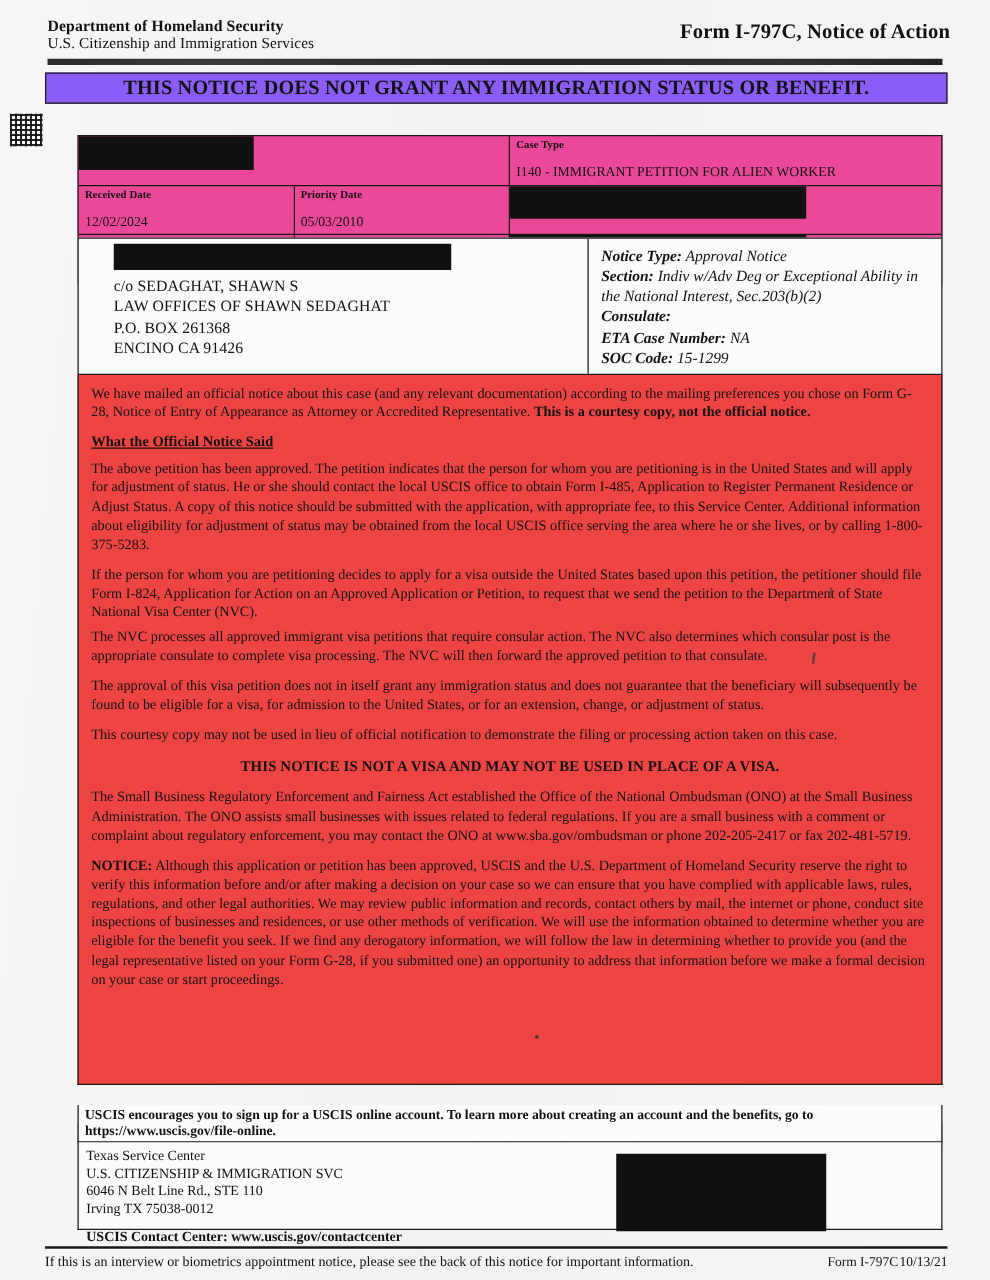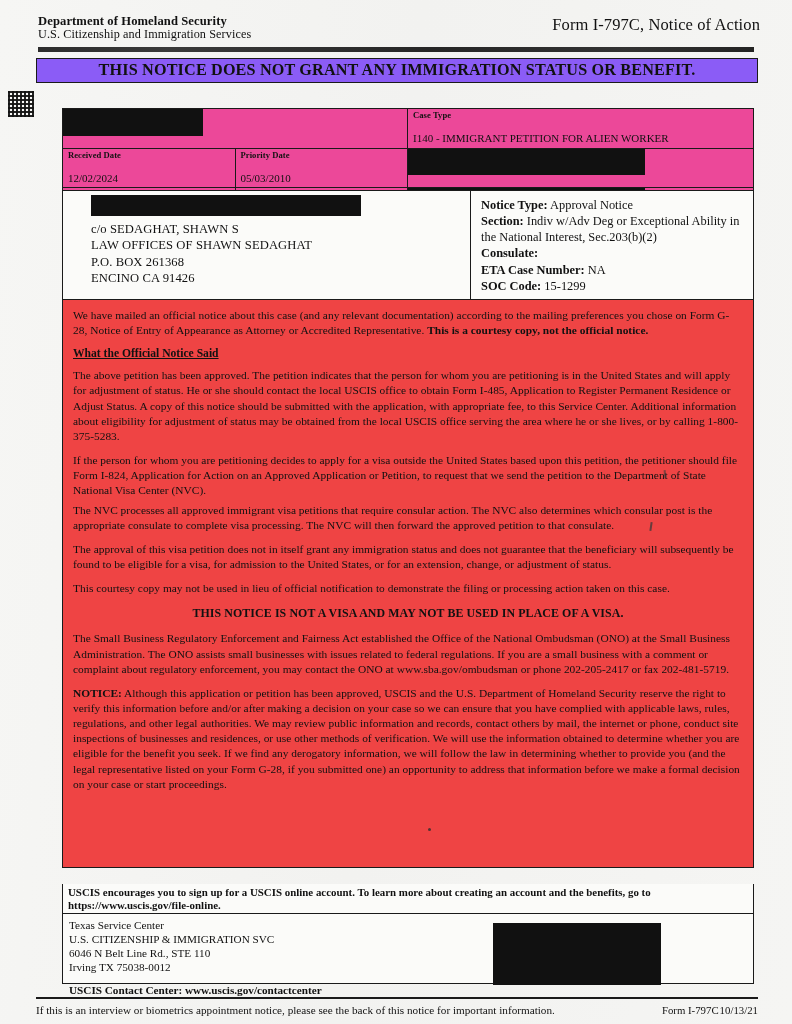--- a/index.html
+++ b/index.html
@@ -49,21 +49,21 @@
     letter-spacing: .1px;
   }
   .dhs-line2 {
     font-size: 12.2px;
     letter-spacing: .1px;
   }
   .form-title {
     position: absolute;
     right: 32px; top: 15px;
     font-size: 16.5px;
-    font-weight: normal;
+    font-weight: bold;
     letter-spacing: .1px;
   }
 
   
   .smudge {
     position: absolute;
     left: 38px; top: 47px;
     width: 716px; height: 5px;
     background: linear-gradient(90deg,#1b1b1b 0%, #2a2a2a 18%, #141414 55%, #222 82%, #111 100%);
     opacity: .92;
@@ -177,21 +177,21 @@
     line-height: 1.30;
     letter-spacing: .1px;
   }
   .notice-col {
     flex: 1;
     padding: 6px 6px 0 10px;
     font-size: 12.4px;
     line-height: 1.30;
   }
   .notice-col b { font-weight: bold; }
-  .nrow { white-space: nowrap; }
+  .nrow { white-space: nowrap; font-style: italic; }
   .nrow.wrap { white-space: normal; }
 
   
   .body {
     position: absolute;
     left: 62px; top: 300px;
     width: 692px; height: 568px;
     border: 1.4px solid #1a1a1a;
     border-top: none;
     box-sizing: border-box;

